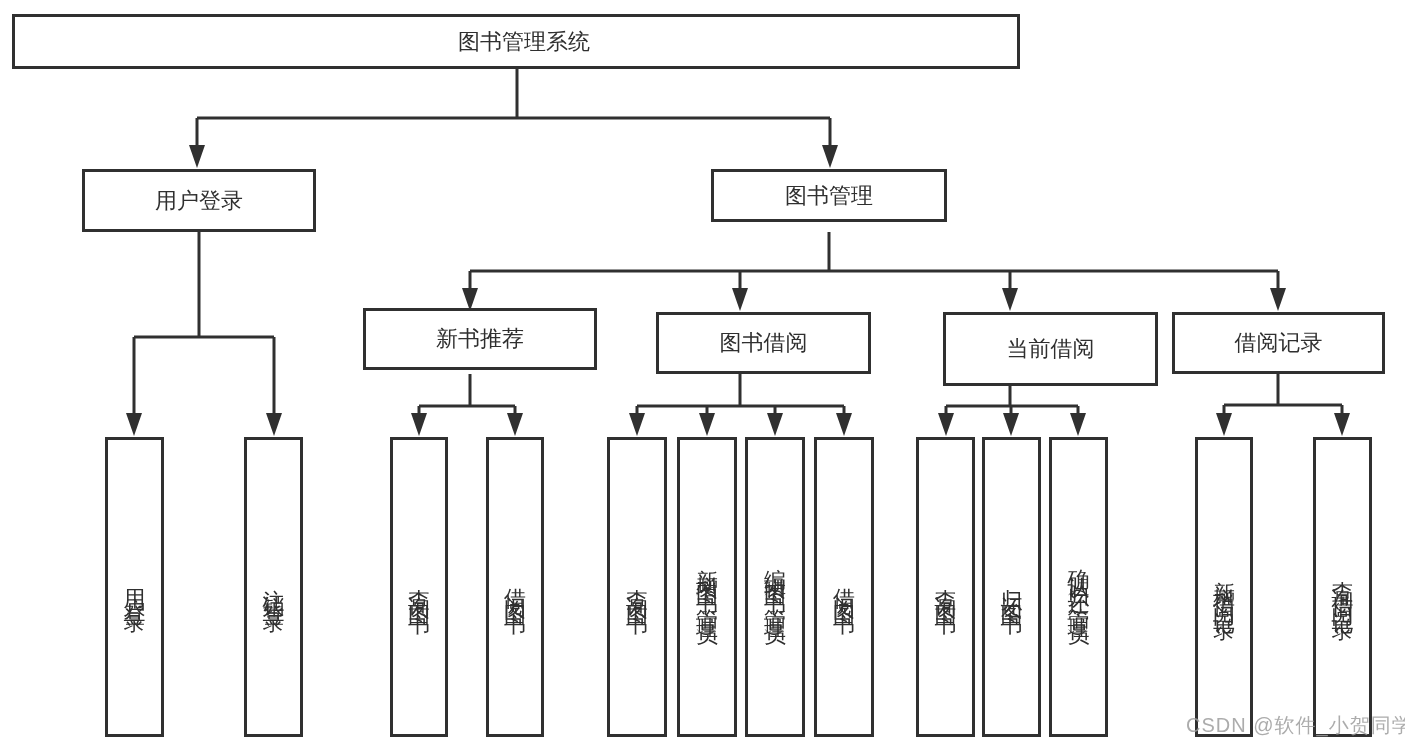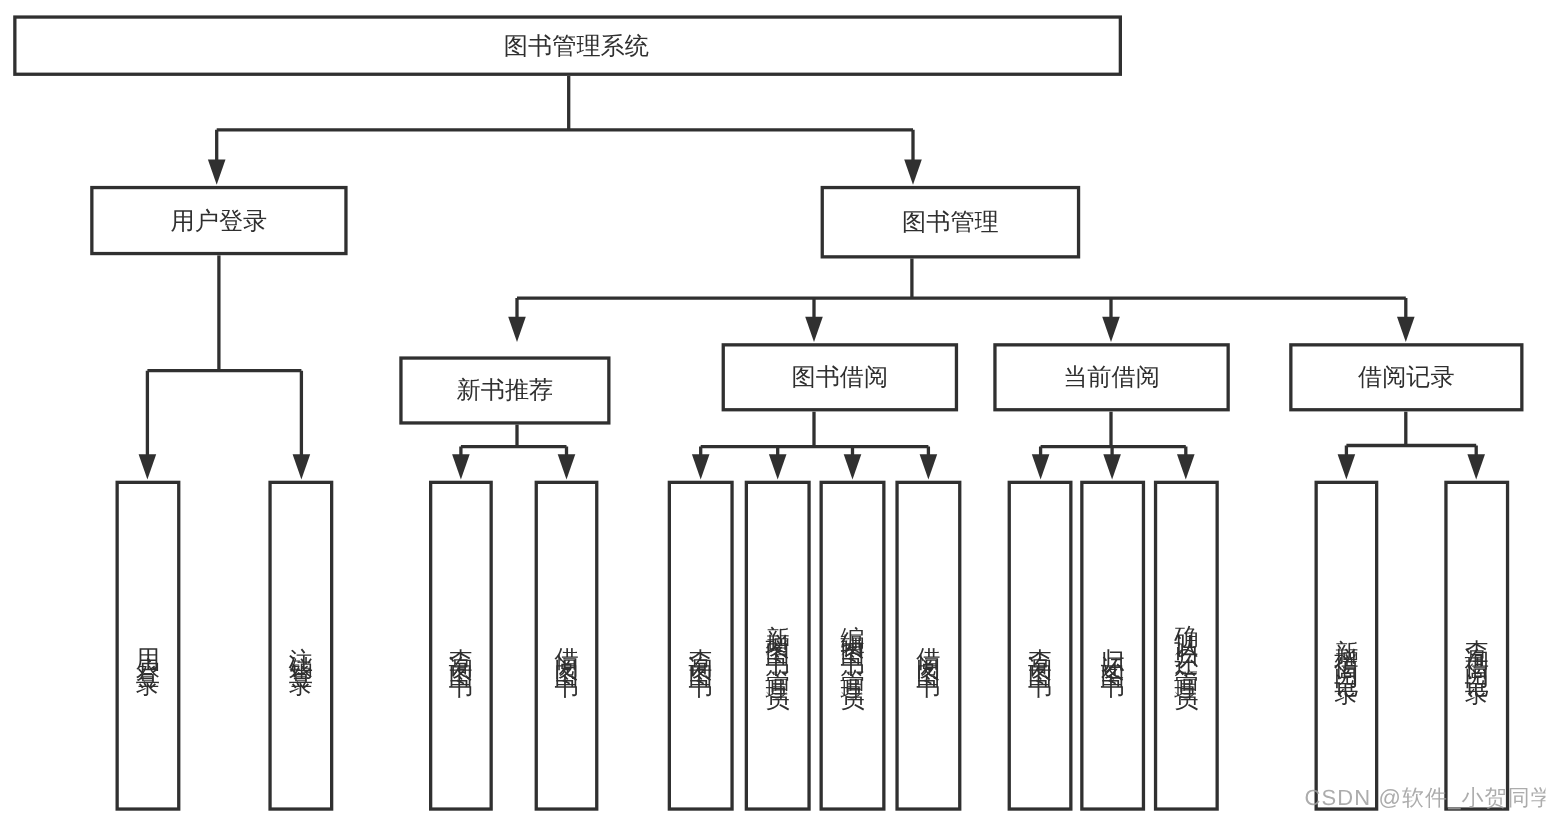--- a/index.html
+++ b/index.html
@@ -118,31 +118,31 @@
     </g>
   </svg>
 
   <div class="box h" style="left:12px; top:14px; width:1008px; height:55px;padding-left:16px;">
     <span>图书管理系统</span>
   </div>
 
   <div class="box h" style="left:82px; top:169px; width:234px; height:63px;">
     <span>用户登录</span>
   </div>
-  <div class="box h" style="left:746px; top:169px; width:236px; height:66px;">
+  <div class="box h" style="left:711px; top:169px; width:236px; height:53px;">
     <span>图书管理</span>
   </div>
 
-  <div class="box h" style="left:363px; top:324px; width:192px; height:62px;">
+  <div class="box h" style="left:363px; top:308px; width:234px; height:62px;">
     <span>新书推荐</span>
   </div>
   <div class="box h" style="left:656px; top:312px; width:215px; height:62px;">
     <span>图书借阅</span>
   </div>
-  <div class="box h" style="left:903px; top:312px; width:215px; height:62px;">
+  <div class="box h" style="left:943px; top:312px; width:215px; height:74px;">
     <span>当前借阅</span>
   </div>
   <div class="box h" style="left:1172px; top:312px; width:213px; height:62px;">
     <span>借阅记录</span>
   </div>
 
   <div class="box v" style="left:105px; top:437px; width:59px; height:300px;">
     <span>用户登录</span>
   </div>
   <div class="box v" style="left:244px; top:437px; width:59px; height:300px;">

